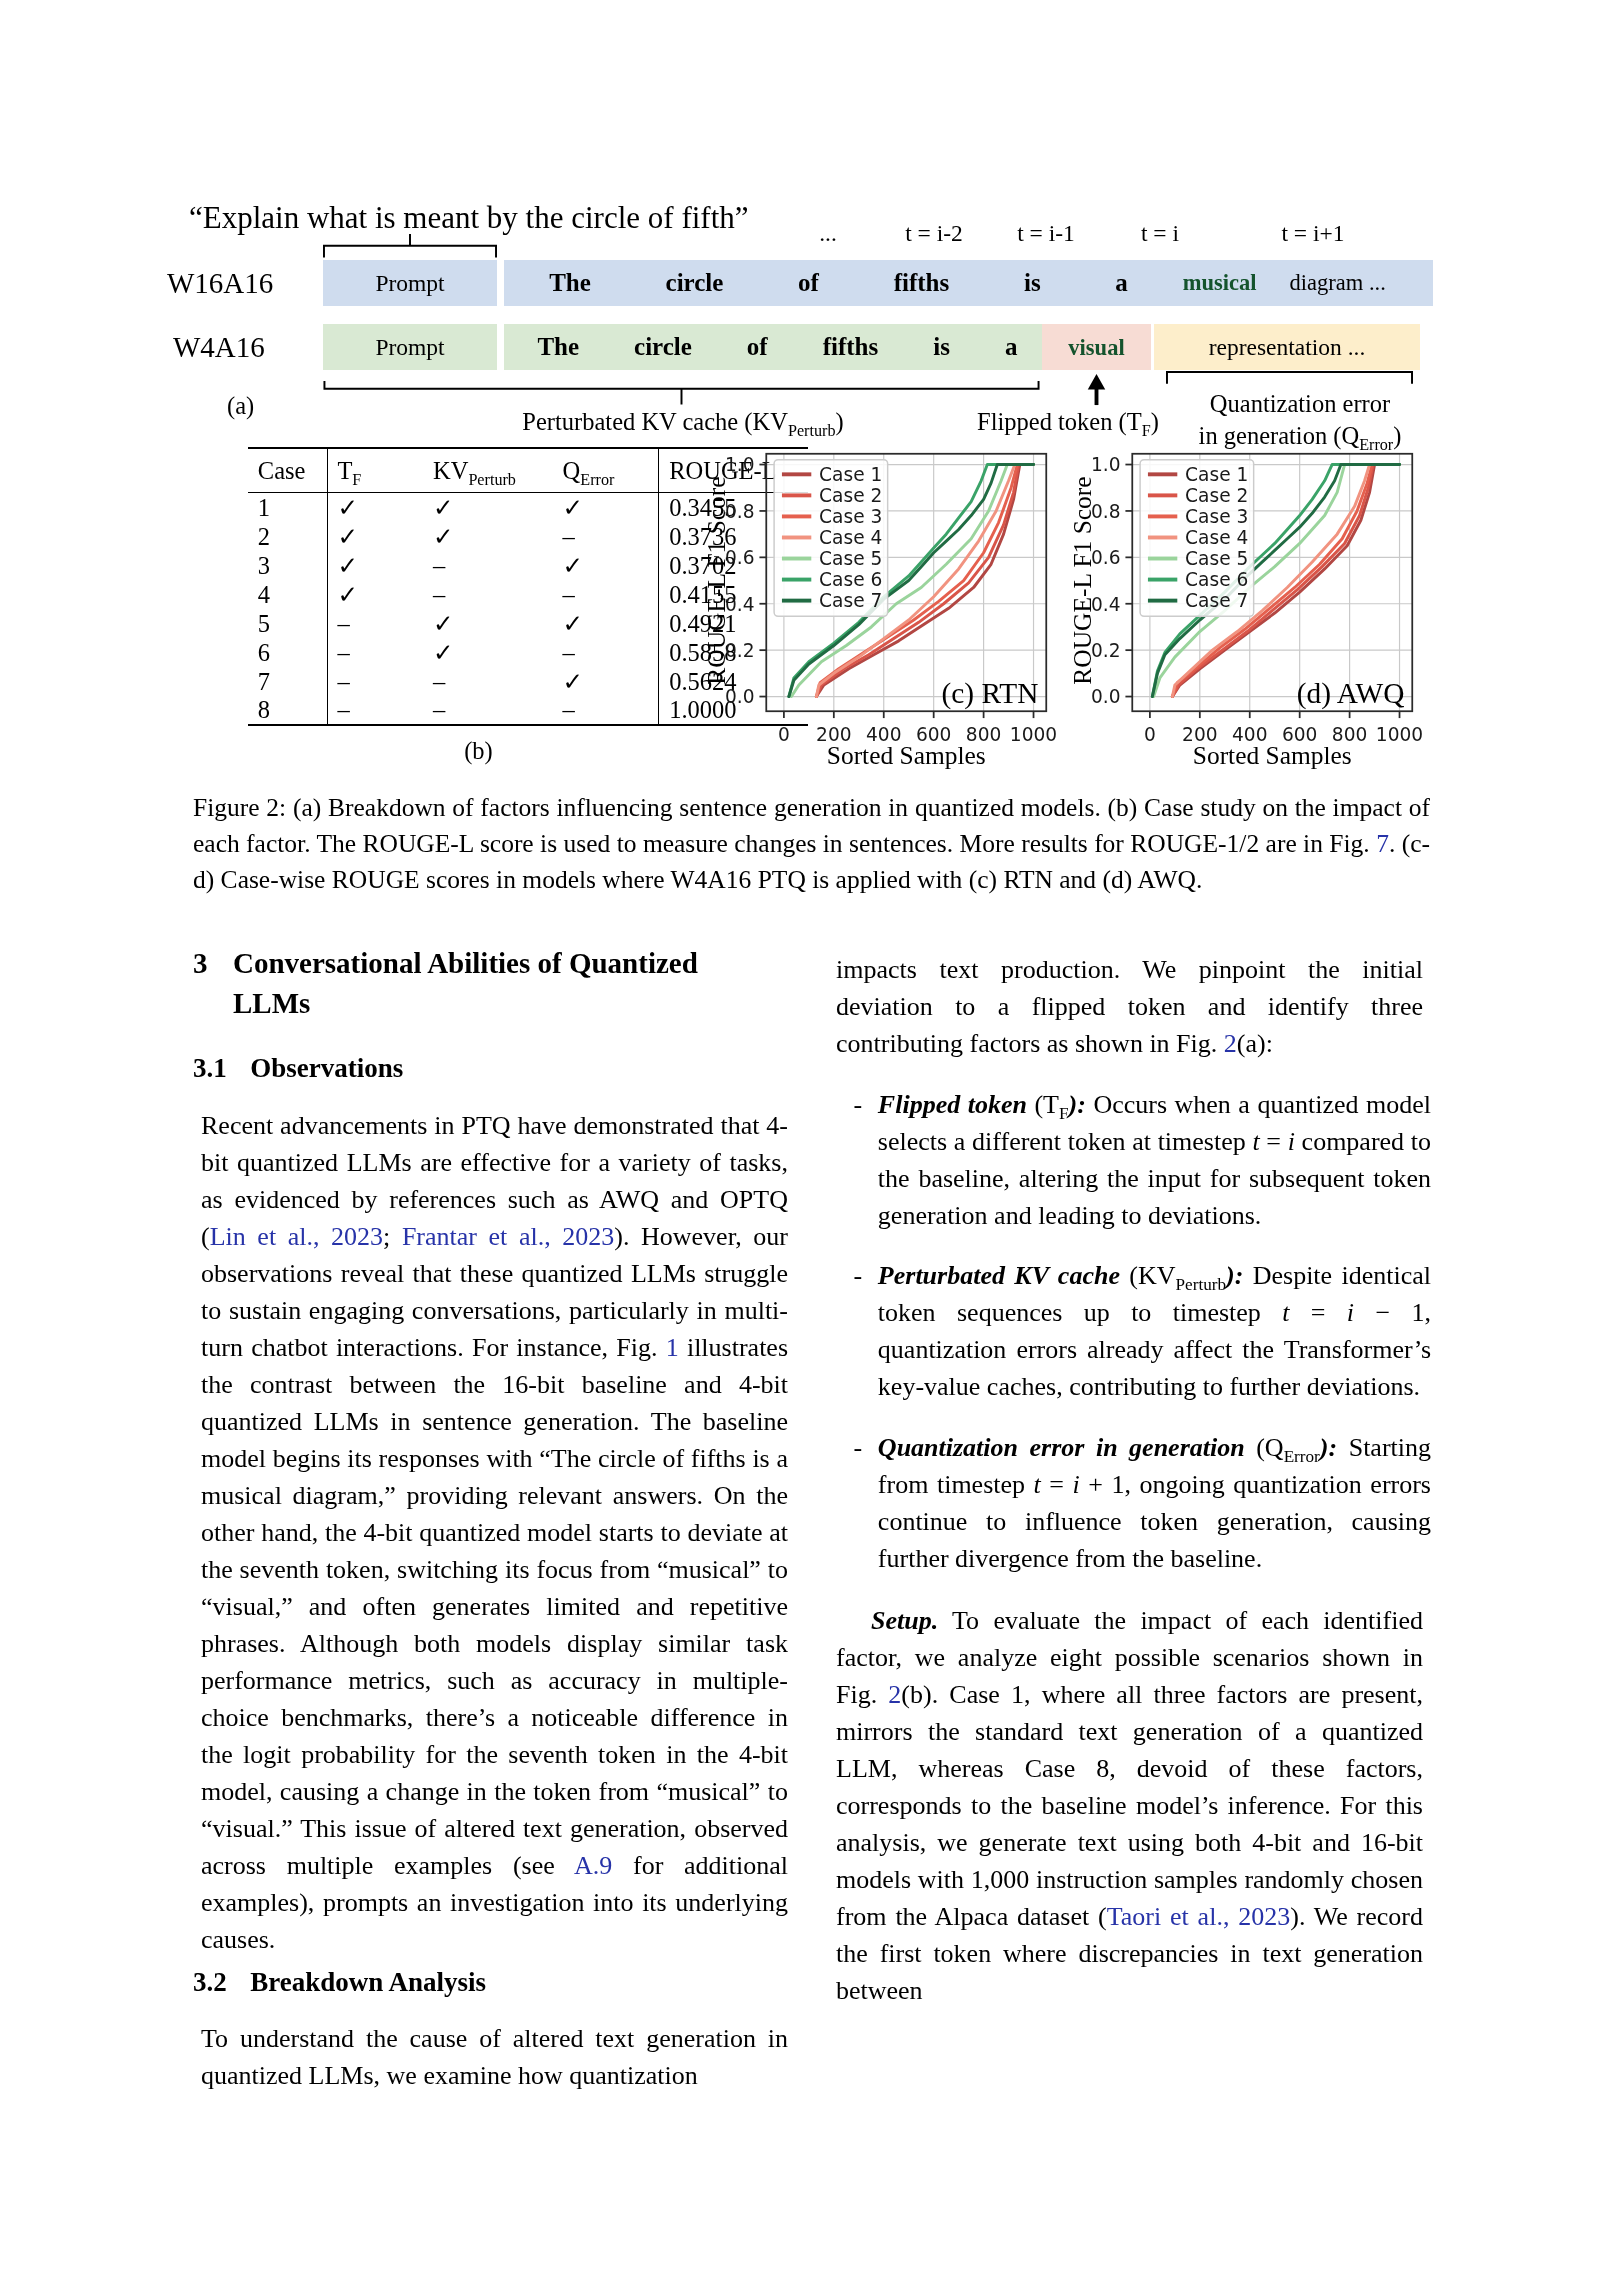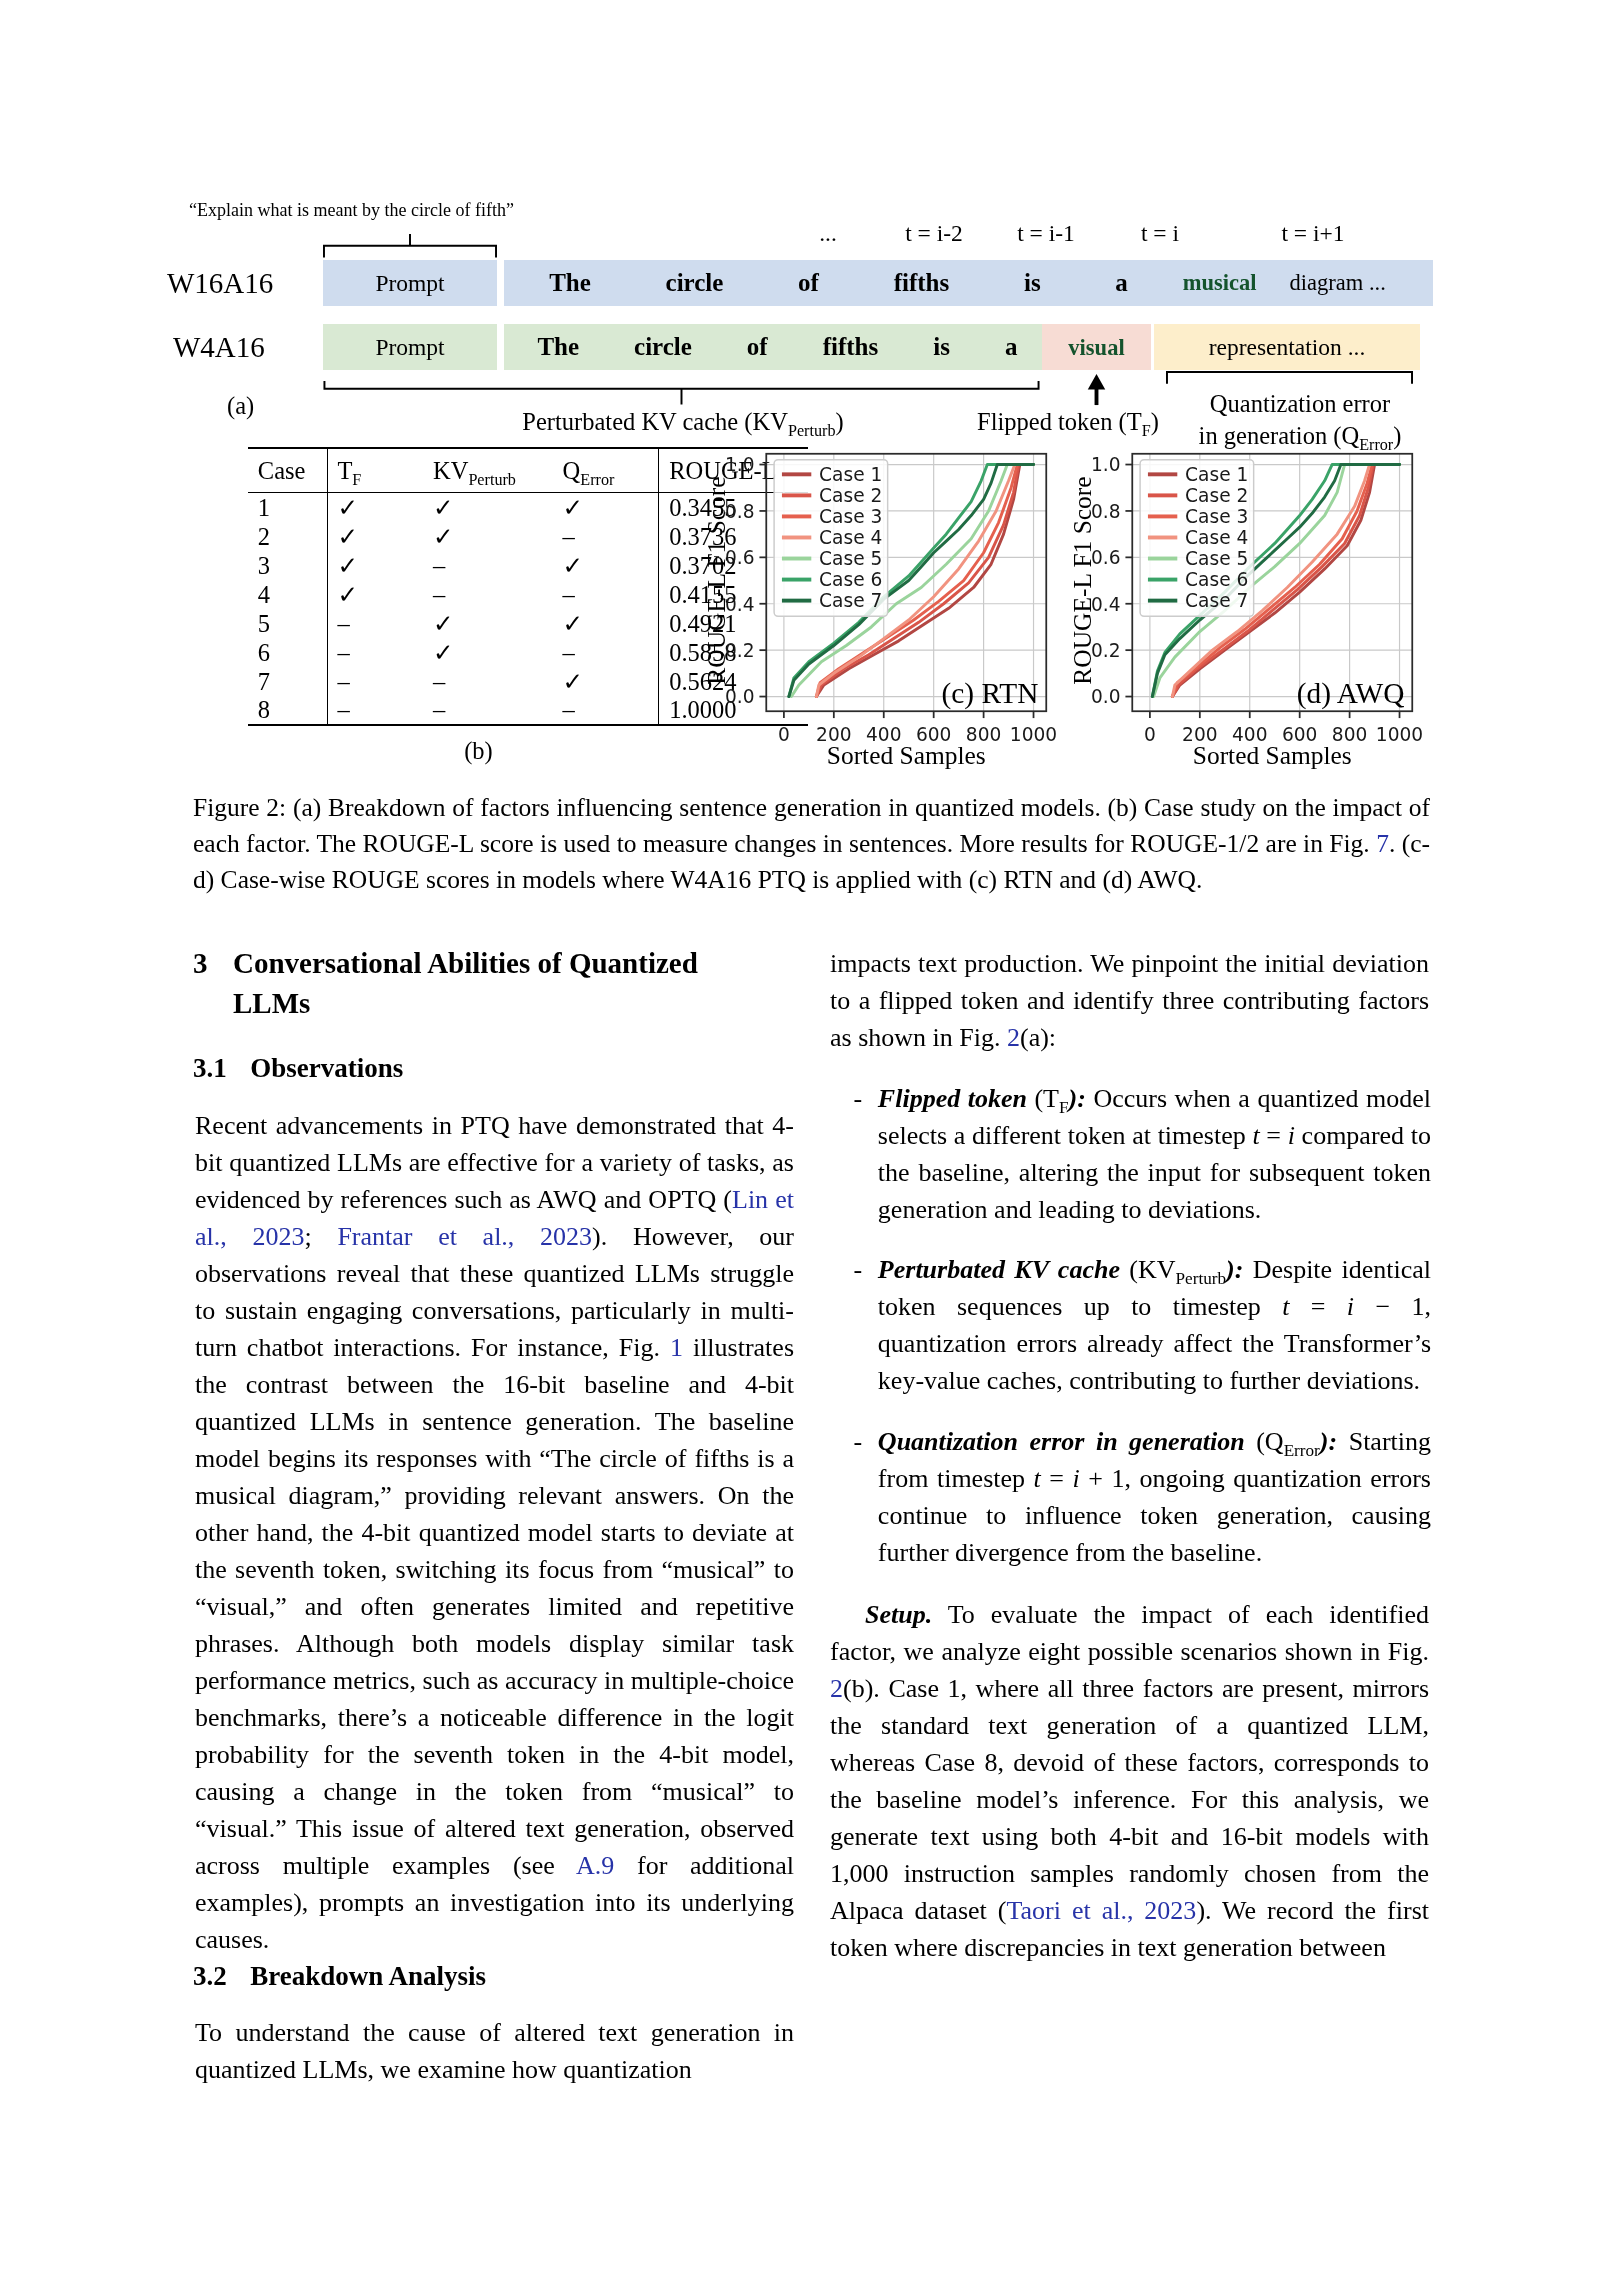--- a/index.html
+++ b/index.html
@@ -4,21 +4,21 @@
 <style>
   html,body{margin:0;padding:0;background:#ffffff;}
   .page{position:relative;width:1621px;height:2293px;background:#fff;
         font-family:"Liberation Serif",serif;color:#000;overflow:hidden;}
   .abs{position:absolute;}
   .b{font-weight:bold;font-style:italic;}
   .i{font-style:italic;}
   .lnk{color:#2733a8;cursor:pointer;}
   sub{font-size:66%;line-height:0;}
   
-  .quote{font-size:18px;text-align:center;}
+  .quote{font-size:31px;text-align:center;}
   .tstep{font-size:23.5px;transform:translateX(-50%);white-space:nowrap;}
   .rowlabel{font-size:29px;line-height:46px;}
   .pbox{height:46px;line-height:46px;text-align:center;font-size:23.5px;}
   .strip{height:46px;display:flex;align-items:center;}
   .toklist{flex:1;display:flex;justify-content:space-around;align-items:flex-end;font-size:25px;font-weight:bold;}
   .blue{background:#cfdcee;}
   .green{background:#d9e9d3;}
   .pink{background:#f7dcd4;}
   .cream{background:#fdeecb;}
   .mag{color:#14532d;font-weight:bold;}
@@ -35,21 +35,21 @@
   table.casetbl th:nth-child(5),table.casetbl td:nth-child(5){width:129px;}
   .tbl-top{border-top:2.9px solid #000;border-bottom:2.9px solid #000;}
   
   svg text.tick{font-family:"DejaVu Sans",sans-serif;font-size:19px;fill:#1a1a1a;}
   svg text.leg{font-family:"DejaVu Sans",sans-serif;font-size:19px;fill:#1a1a1a;}
   svg text.axlab{font-family:"Liberation Serif",serif;font-size:26px;fill:#000;}
   svg text.ctitle{font-family:"Liberation Serif",serif;font-size:30px;fill:#000;}
   
   .caption{font-size:25.5px;line-height:36px;text-align:justify;}
   .col{width:603px;font-size:26px;line-height:37px;}
-  .col p{margin:2px;text-align:justify;}
+  .col p{margin:8px;text-align:justify;}
   .h-sec{display:flex;gap:25.5px;font-weight:bold;font-size:29px;line-height:40px;margin-bottom:29px;}
   .h-sec .htxt{width:529px;}
   .h-sub{display:flex;gap:23.5px;font-weight:bold;font-size:27px;line-height:33px;margin-bottom:21.6px;}
   .h-sub.mt{}
   .bullet{display:flex;gap:15.7px;margin:23.5px 0 0 25.5px;}
   .bullet .btxt{flex:1;text-align:justify;}
   .setup{margin-top:25.5px !important;text-indent:35px;}
 </style>
 </head>
 <body>

